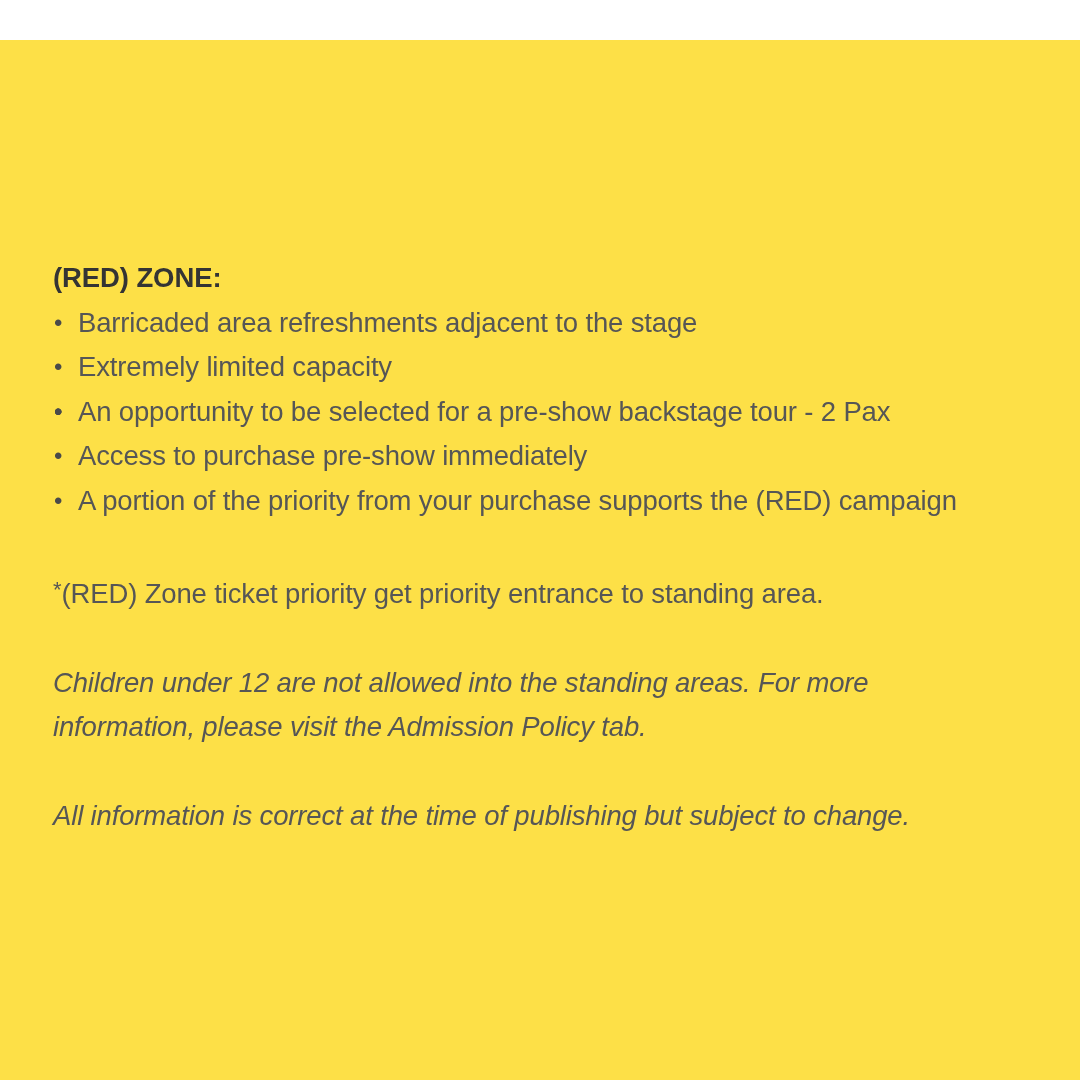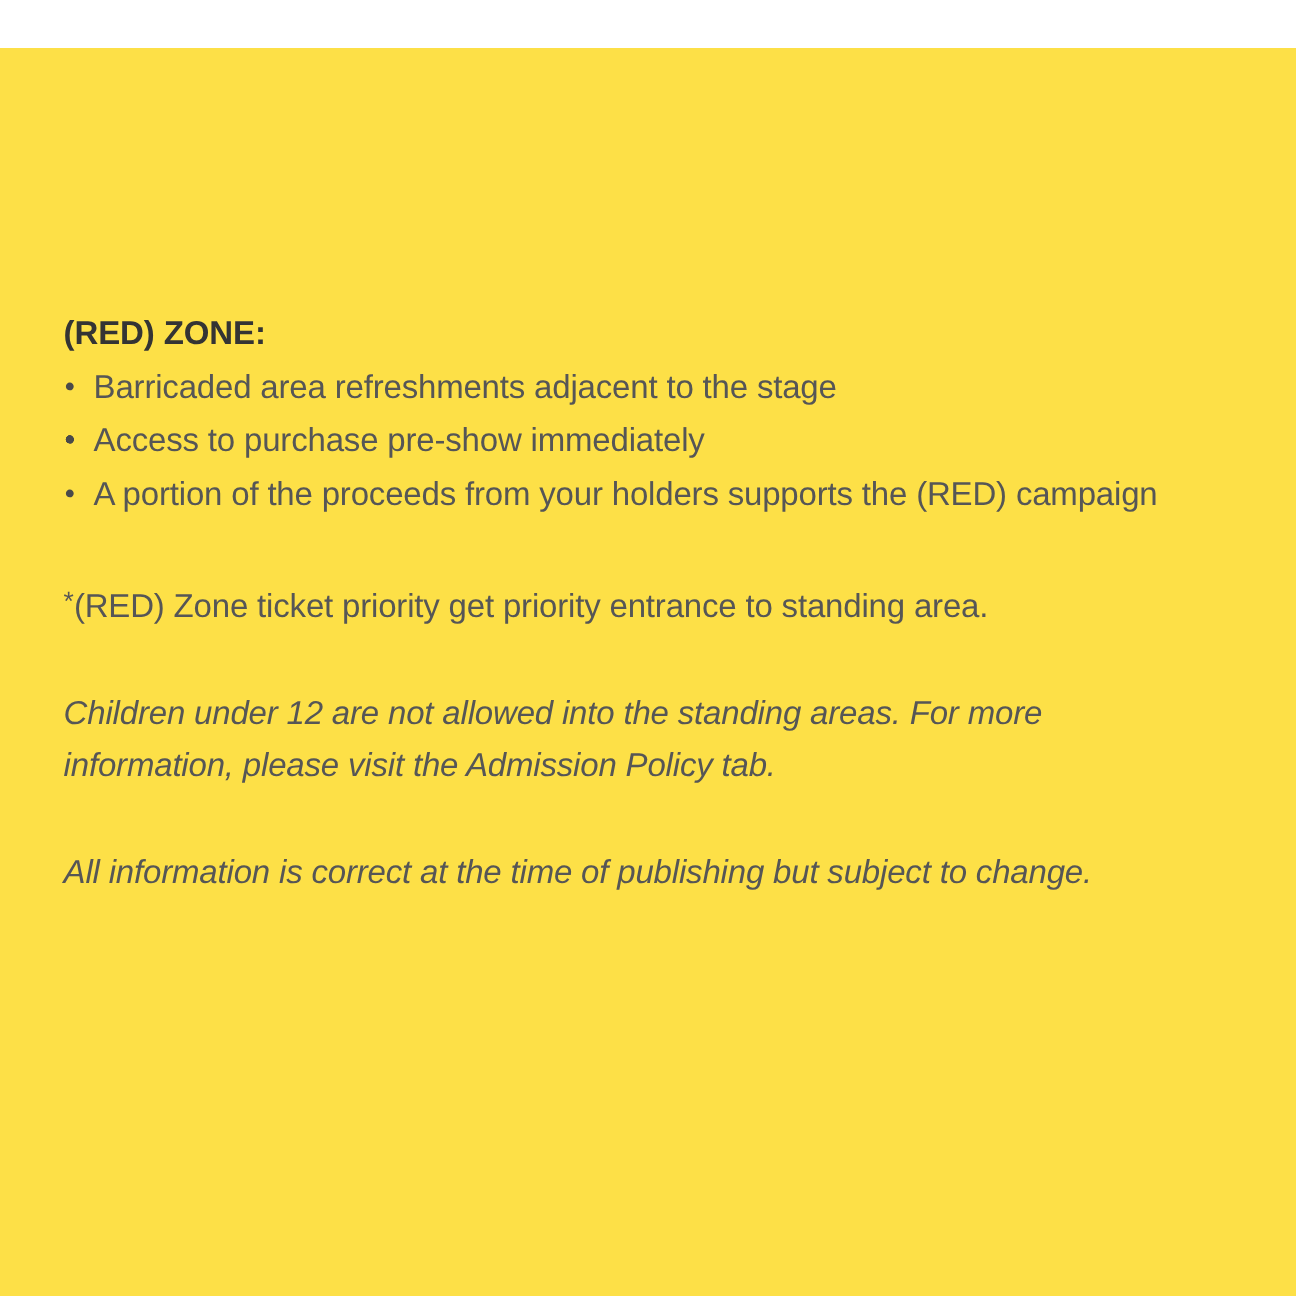--- a/index.html
+++ b/index.html
@@ -113,42 +113,44 @@
 
     <ul class="bullet-list">
 
       <li class="bullet-item">
         <span class="bullet-marker">•</span>
         <span>Barricaded area refreshments adjacent to the stage</span>
       </li>
 
       <li class="bullet-item">
         <span class="bullet-marker">•</span>
+        <span>Extremely limited capacity</span>
       </li>
 
       <li class="bullet-item">
         <span class="bullet-marker">•</span>
       </li>
 
       <li class="bullet-item">
         <span class="bullet-marker">•</span>
       </li>
 
       <li class="bullet-item">
         <span class="bullet-marker">•</span>
+        <span>An opportunity to be selected for a pre-show backstage tour - 2 Pax</span>
       </li>
 
       <li class="bullet-item">
         <span class="bullet-marker">•</span>
         <span>Access to purchase pre-show immediately</span>
       </li>
 
       <li class="bullet-item">
         <span class="bullet-marker">•</span>
-        <span>A portion of the proceeds from your holders supports the (RED) campaign</span>
+        <span>A portion of the priority from your purchase supports the (RED) campaign</span>
       </li>
 
     </ul>
 
     <div class="spacer"></div>
 
     <div class="note">
       <span class="asterisk">*</span><span>(RED) Zone ticket priority get priority entrance to standing area.</span>
     </div>
 

